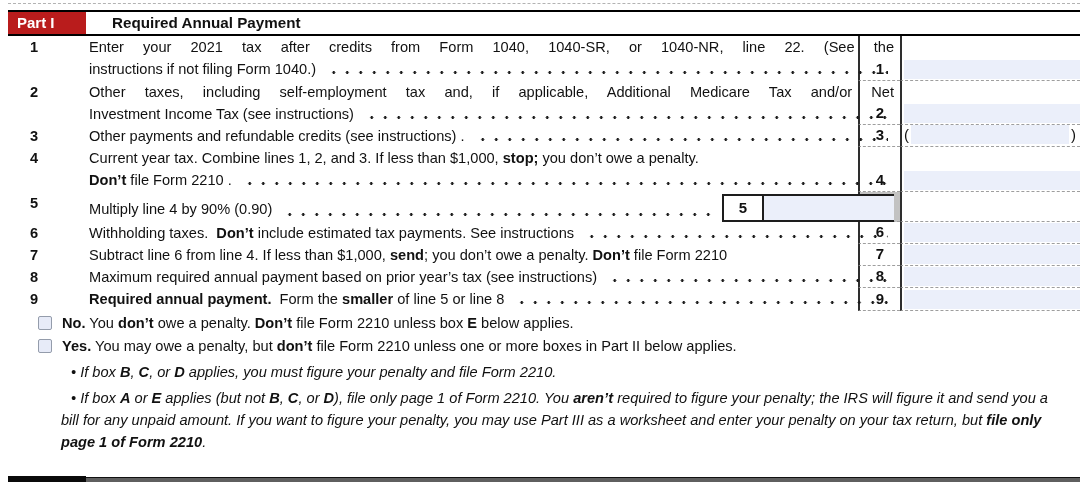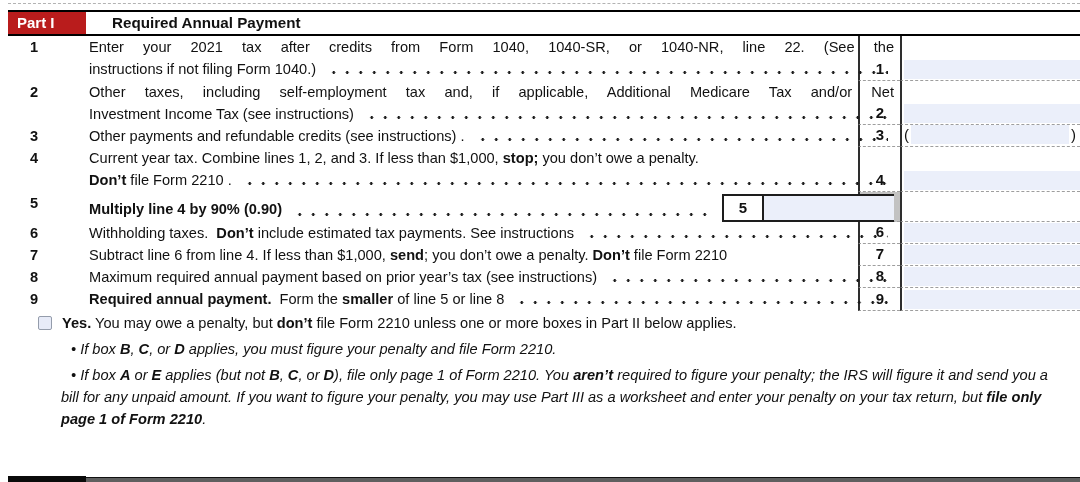--- a/index.html
+++ b/index.html
@@ -47,21 +47,21 @@
   }
   .ncell.shaded { background:#c2c2c2; }
   .acell { flex:1; border-left:2px solid #2e2e2e; border-bottom:1px dashed #9e9e9e; position:relative; }
   .afield { position:absolute; left:2px; right:0; bottom:1px; height:19px; }
   .acell.paren { display:flex; align-items:flex-end; padding:0 4px 1px 2px; }
   .acell.paren .pn { line-height:20px; font-size:15px; }
   .pfield { flex:1; height:19px; margin:0 2px 1px 2px; }
 
   
   .row5 .tline.lead { height:100%; align-items:flex-end; }
-  .row5 .lt { line-height:26px;font-weight:bold; }
+  .row5 .lt { line-height:26px; }
   .ibox {
     display:flex; width:172px; height:28px; align-self:flex-end;
     border:2px solid #1d1d1d; border-right:none;
   }
   .ibox-label {
     width:40px; border-right:2px solid #1d1d1d; display:flex;
     align-items:center; justify-content:center; font-weight:bold; font-size:15px;
   }
   .ibox-field { flex:1; }
 
@@ -206,20 +206,24 @@
             <div class="leader"></div>
           </div>
         </div>
         <div class="ncell">9</div>
         <div class="acell">
           <div class="afield" style="background: rgb(235, 239, 250);"></div>
         </div>
       </div>
     </div>
   <div id="checkboxes">
+      <div class="cbrow">
+        <div class="cb" style="background: rgb(231, 235, 248);"></div>
+        <div class="cbtext"><span class="seg b">No.</span><span class="seg"> You </span><span class="seg b">don’t</span><span class="seg"> owe a penalty. </span><span class="seg b">Don’t</span><span class="seg"> file Form 2210 unless box </span><span class="seg b">E</span><span class="seg"> below applies.</span></div>
+      </div>
       <div class="cbrow">
         <div class="cb" style="background: rgb(231, 235, 248);"></div>
         <div class="cbtext"><span class="seg b">Yes.</span><span class="seg"> You may owe a penalty, but </span><span class="seg b">don’t</span><span class="seg"> file Form 2210 unless one or more boxes in Part II below applies.</span></div>
       </div>
     </div>
   <div id="bullets">
       <div class="bullet"><span class="seg">• If box </span><span class="seg b">B</span><span class="seg">, </span><span class="seg b">C</span><span class="seg">, or </span><span class="seg b">D</span><span class="seg"> applies, you must figure your penalty and file Form 2210.</span></div>
       <div class="bullet"><span class="seg">• If box </span><span class="seg b">A</span><span class="seg"> or </span><span class="seg b">E</span><span class="seg"> applies (but not </span><span class="seg b">B</span><span class="seg">, </span><span class="seg b">C</span><span class="seg">, or </span><span class="seg b">D</span><span class="seg">), file only page 1 of Form 2210. You </span><span class="seg b">aren’t</span><span class="seg"> required to figure your penalty; the IRS will figure it and send you a bill for any unpaid amount. If you want to figure your penalty, you may use Part III as a worksheet and enter your penalty on your tax return, but </span><span class="seg b">file only page 1 of Form 2210</span><span class="seg">.</span></div>
     </div>
   <div class="p2stub">

